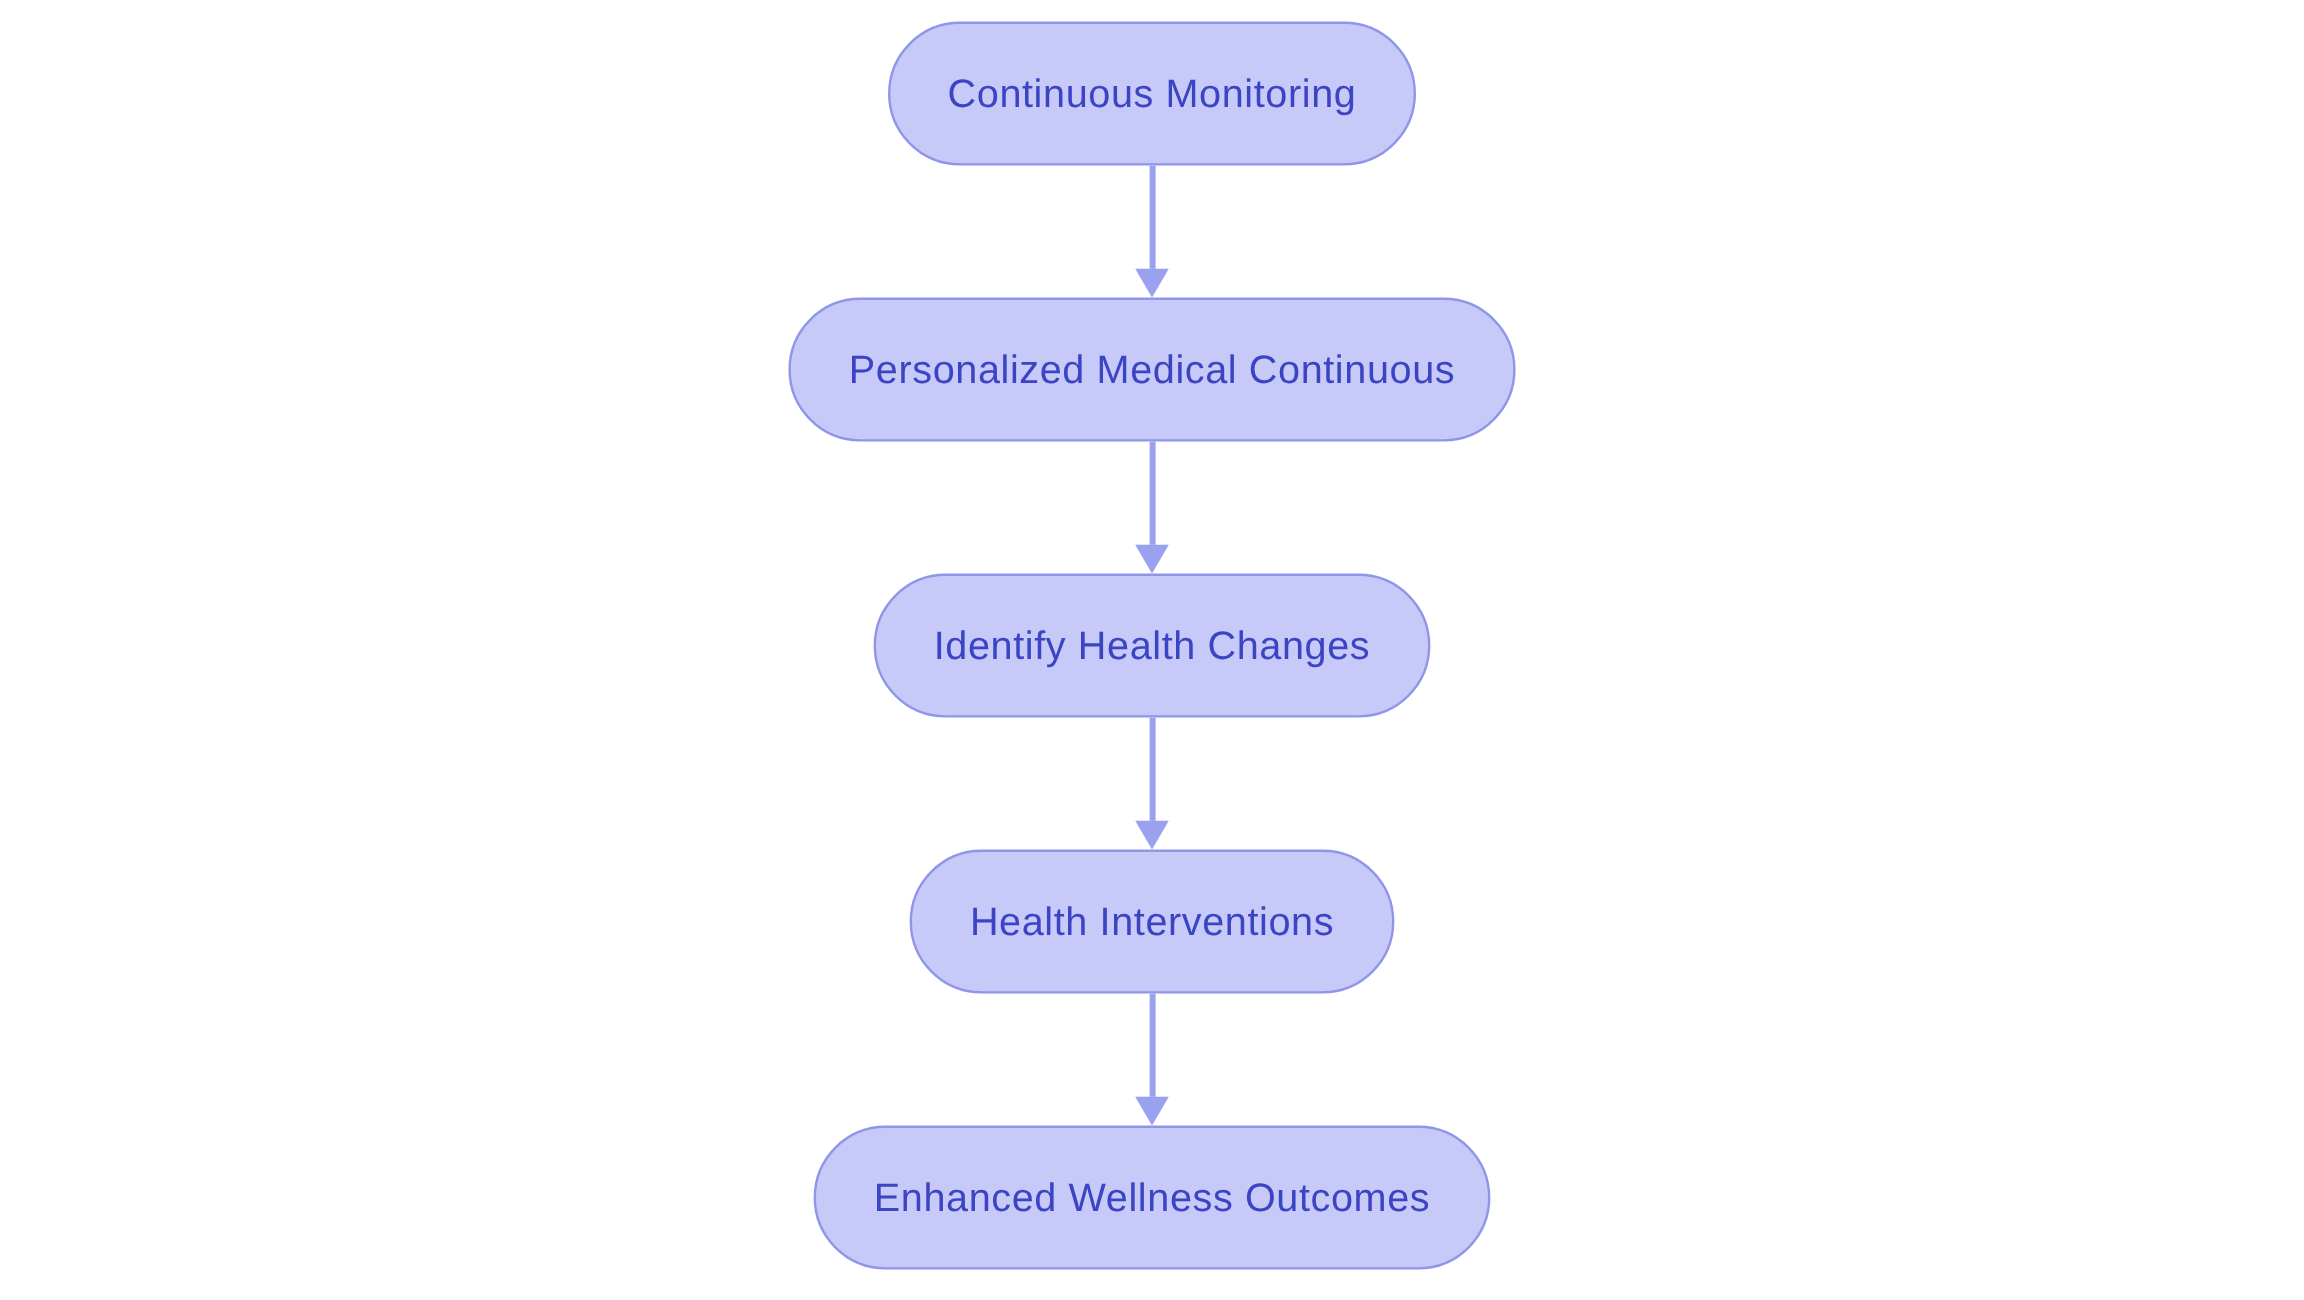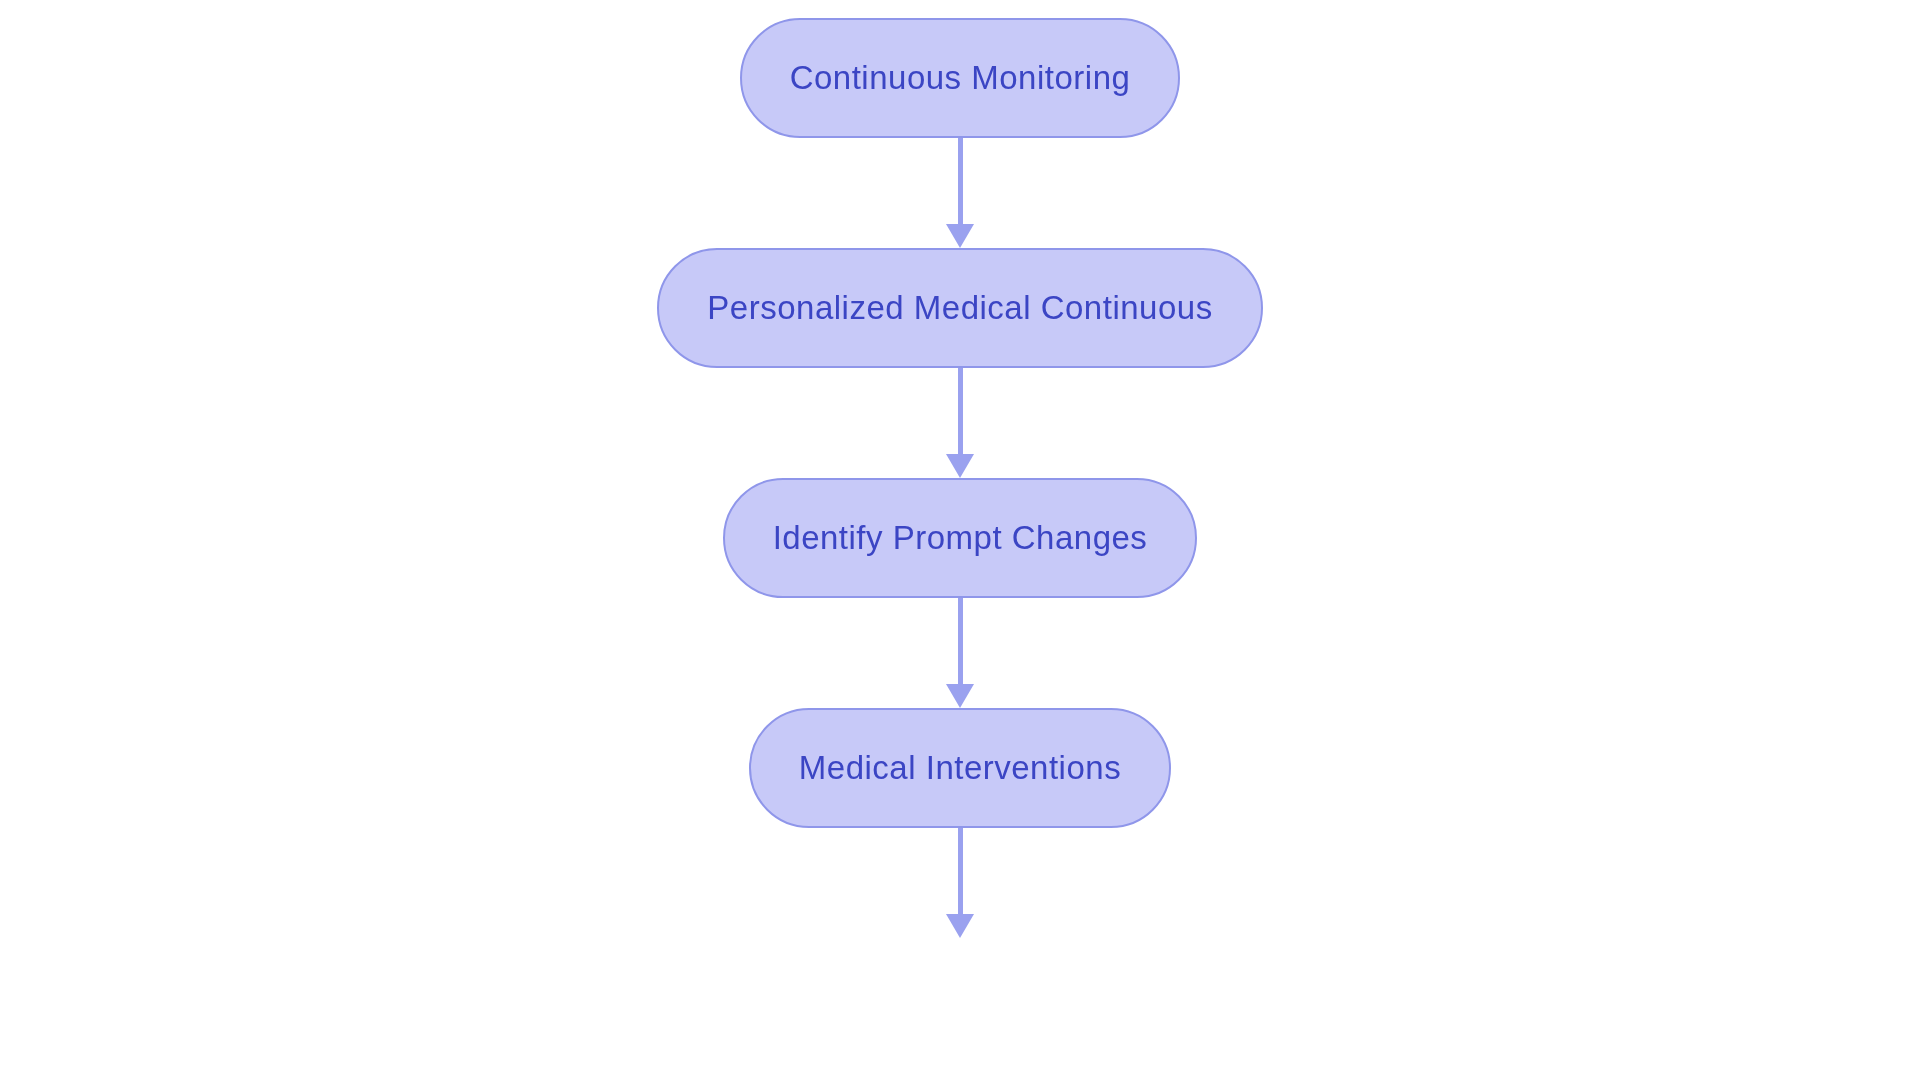--- a/index.html
+++ b/index.html
@@ -77,32 +77,35 @@
     <div class="flow-node">
       <span>Personalized Medical Continuous</span>
     </div>
 
     <div class="flow-arrow">
       <div class="shaft"></div>
       <div class="head"></div>
     </div>
 
     <div class="flow-node">
-      <span>Identify Prompt Changes</span>
+      <span>Identify Health Changes</span>
     </div>
 
     <div class="flow-arrow">
       <div class="shaft"></div>
       <div class="head"></div>
     </div>
 
     <div class="flow-node">
-      <span>Medical Interventions</span>
+      <span>Health Interventions</span>
     </div>
 
     <div class="flow-arrow">
       <div class="shaft"></div>
       <div class="head"></div>
     </div>
 
+    <div class="flow-node">
+      <span>Enhanced Wellness Outcomes</span>
+    </div>
 
   </div>
 </div>
 
 </body></html>

